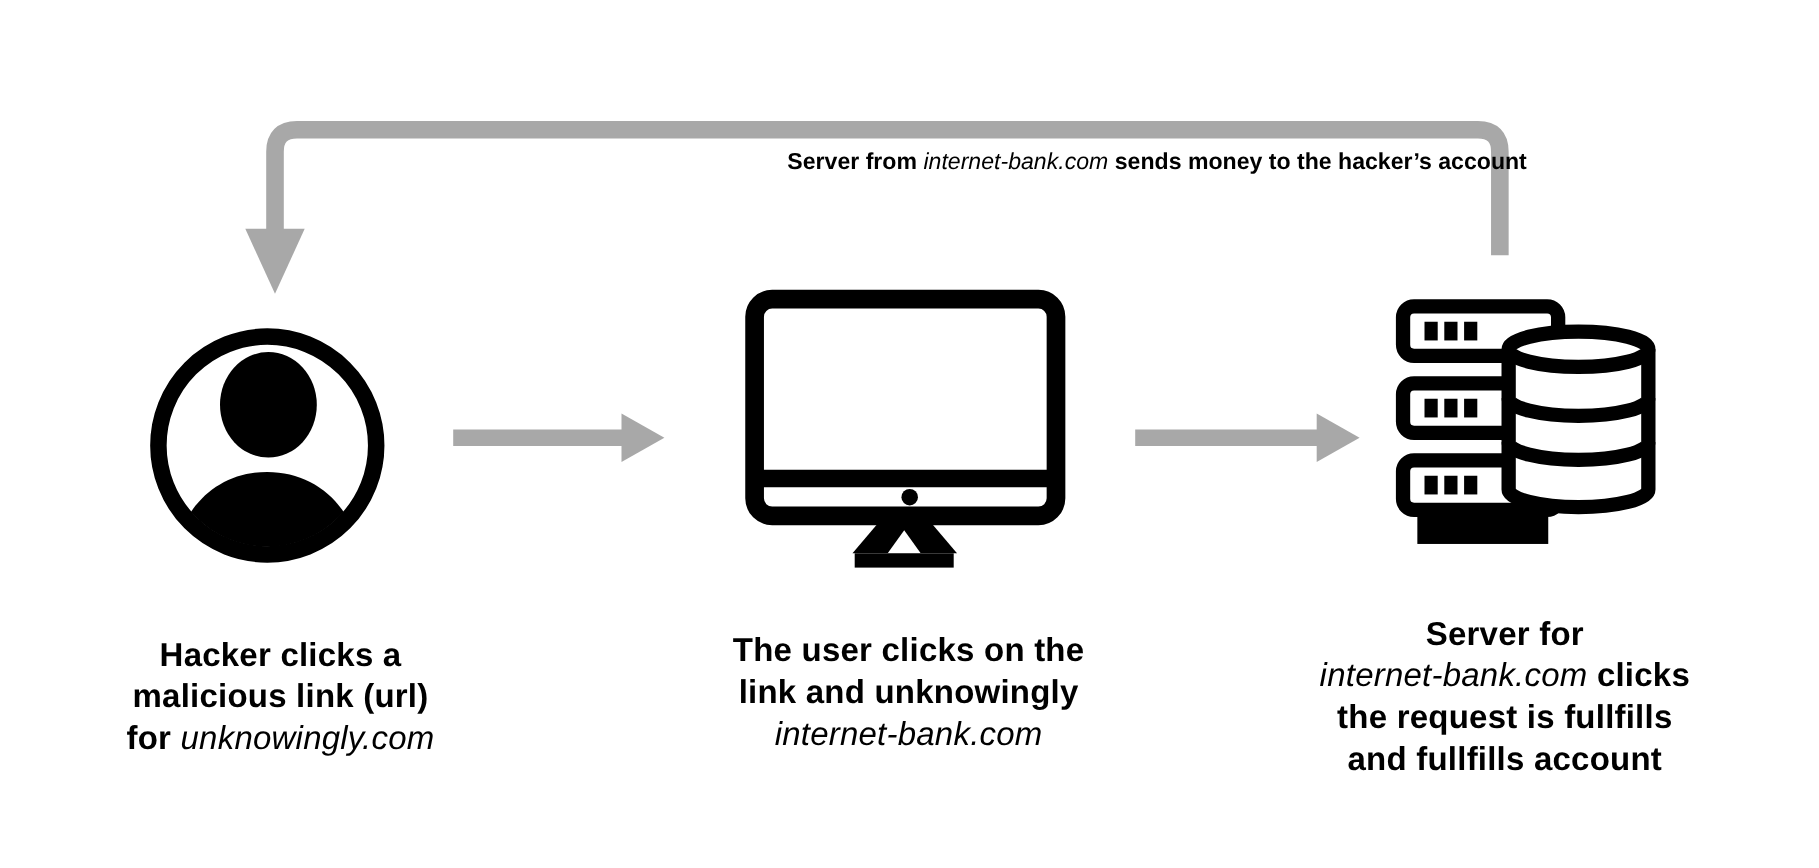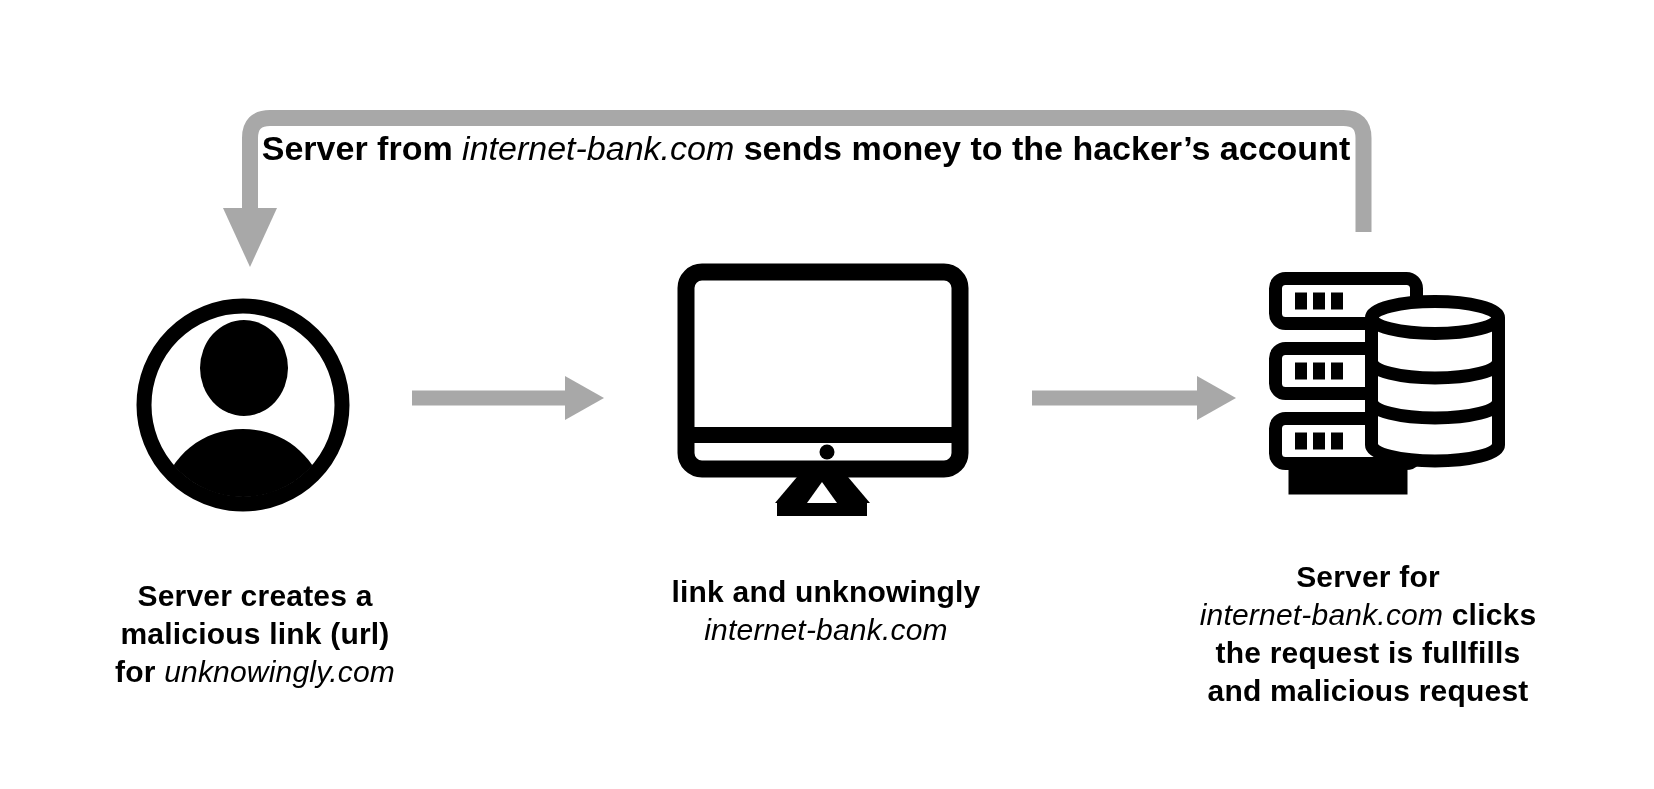--- a/index.html
+++ b/index.html
@@ -2,22 +2,22 @@
 <html><head>
 <meta charset="utf-8">
 <style>
   html,body{margin:0;padding:0;background:#fff;}
   .canvas{
     position:relative;width:1654px;height:789px;background:#ffffff;
     font-family:"Liberation Sans",sans-serif;overflow:hidden;color:#000;
   }
   .abs{position:absolute;}
   .banner{
-    position:absolute;left:196px;top:130px;width:1220px;
-    text-align:center;font-size:34px;font-weight:700;line-height:36px;
+    position:absolute;left:168px;top:130px;width:1220px;
+    text-align:right;font-size:21px;font-weight:700;line-height:36px;
     white-space:nowrap;
   }
   .cap{
     position:absolute;text-align:center;font-size:30px;font-weight:700;
     line-height:38px;letter-spacing:.2px;
   }
   .cap .ln{white-space:nowrap;}
   .it{font-style:italic;font-weight:400;}
 </style>
 </head>
@@ -84,30 +84,31 @@
         <rect x="48" y="164.5" width="12" height="17"></rect>
         <rect x="66" y="164.5" width="12" height="17"></rect>
     </g>
     <path d="M106.5,49.5 V177 A63.5,16 0 0 0 233.5,177 V49.5" fill="#fff" stroke="#000" stroke-width="13"></path>
     <path d="M106.5,94 A63.5,16 0 0 0 233.5,94" fill="none" stroke="#000" stroke-width="13"></path>
     <path d="M106.5,134 A63.5,16 0 0 0 233.5,134" fill="none" stroke="#000" stroke-width="13"></path>
     <ellipse cx="170" cy="49.5" rx="63.5" ry="16" fill="#fff" stroke="#000" stroke-width="13"></ellipse>
   </svg>
 
   <div class="cap" style="left:55px;top:577px;width:400px">
-    <div class="ln">Server creates a</div>
+    <div class="ln">Hacker clicks a</div>
     <div class="ln">malicious link (url)</div>
     <div class="ln"><span>for </span><span class="it">unknowingly.com</span></div>
   </div>
 
   <div class="cap" style="left:626px;top:573px;width:400px">
+    <div class="ln">The user clicks on the</div>
     <div class="ln">link and unknowingly</div>
     <div class="ln it">internet-bank.com</div>
   </div>
 
   <div class="cap" style="left:1158px;top:558px;width:420px">
     <div class="ln">Server for</div>
     <div class="ln"><span class="it">internet-bank.com</span><span> clicks</span></div>
     <div class="ln">the request is fullfills</div>
-    <div class="ln">and malicious request</div>
+    <div class="ln">and fullfills account</div>
   </div>
 
 </div>
 
 </body></html>

